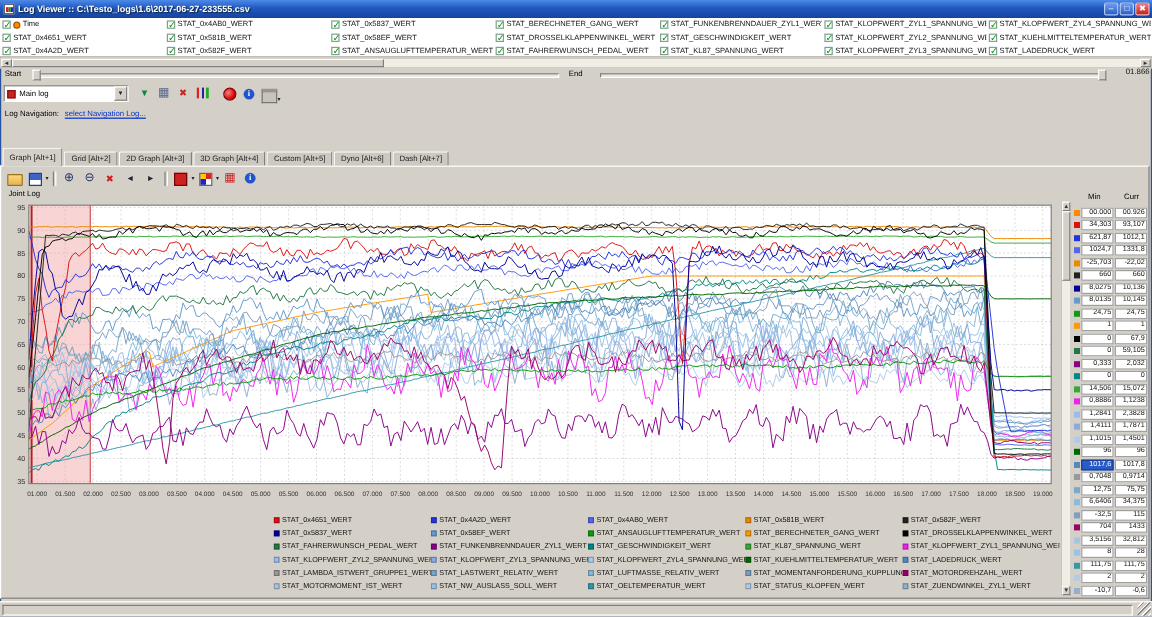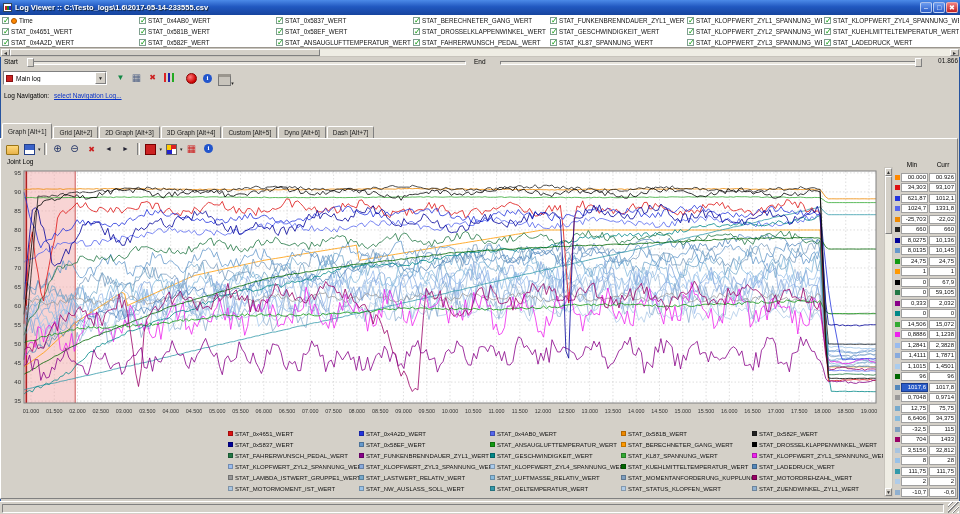--- a/index.html
+++ b/index.html
@@ -124,21 +124,21 @@
   .grip{position:absolute;right:1px;bottom:1px;width:11px;height:11px;
     background:repeating-linear-gradient(135deg,transparent 0 2px,#fff 2px 3px,#848484 3px 4px)}
 </style>
 </head>
 <body>
 
 <div class="win">
 
   <div class="titlebar">
     <span class="title-ico"></span>
-    <span class="title-txt">Log Viewer :: C:\Testo_logs\1.6\2017-05-14-233555.csv</span>
+    <span class="title-txt">Log Viewer :: C:\Testo_logs\1.6\2017-06-27-233555.csv</span>
     <span class="tb-btn">–</span>
     <span class="tb-btn">□</span>
     <span class="tb-btn tb-close">✖</span>
   </div>
 
   <div class="sigpanel" id="sigpanel">
       <div class="sigrow">
         <div class="sigitem">
           <span class="cb"></span>
           <span class="timedot"></span>

